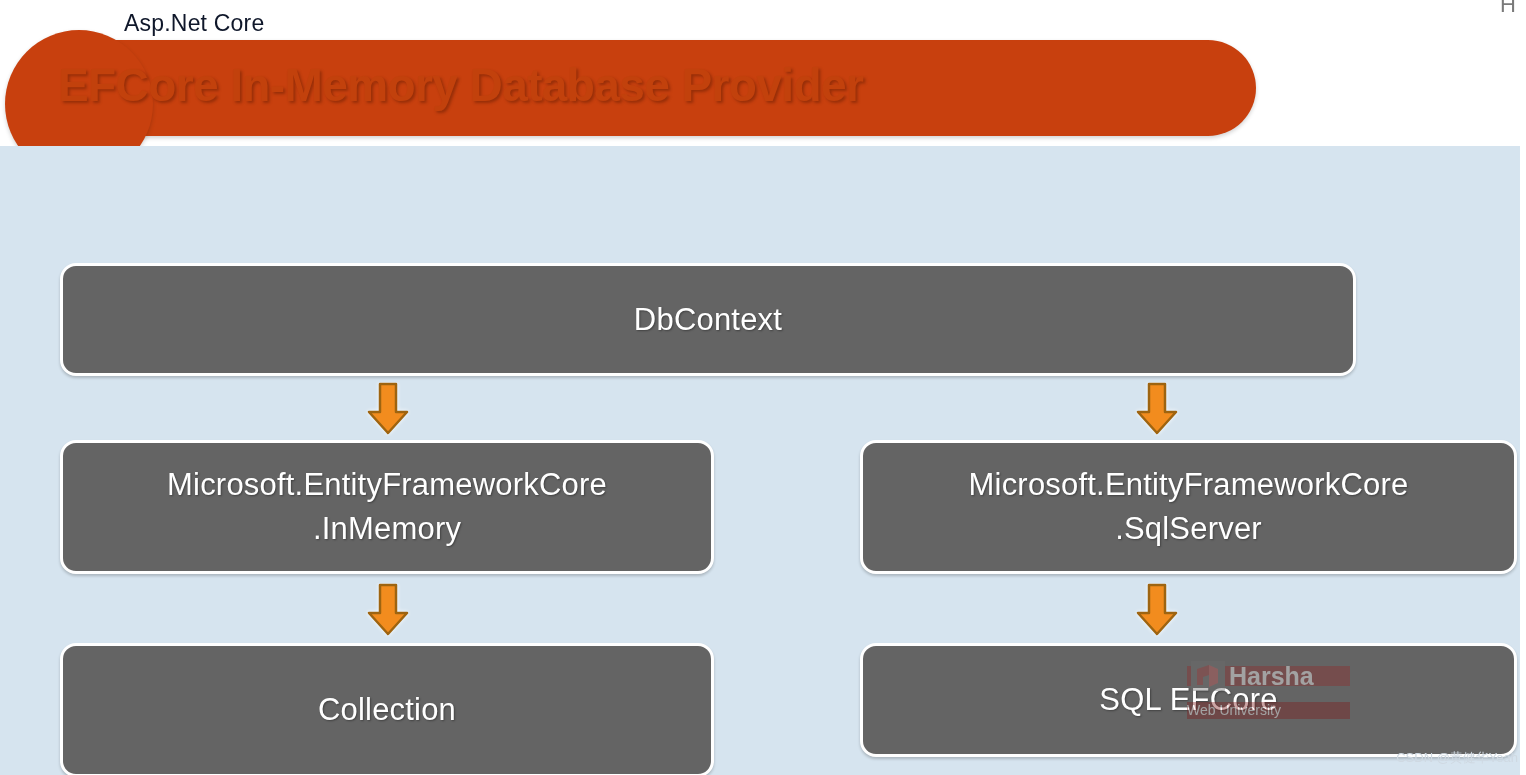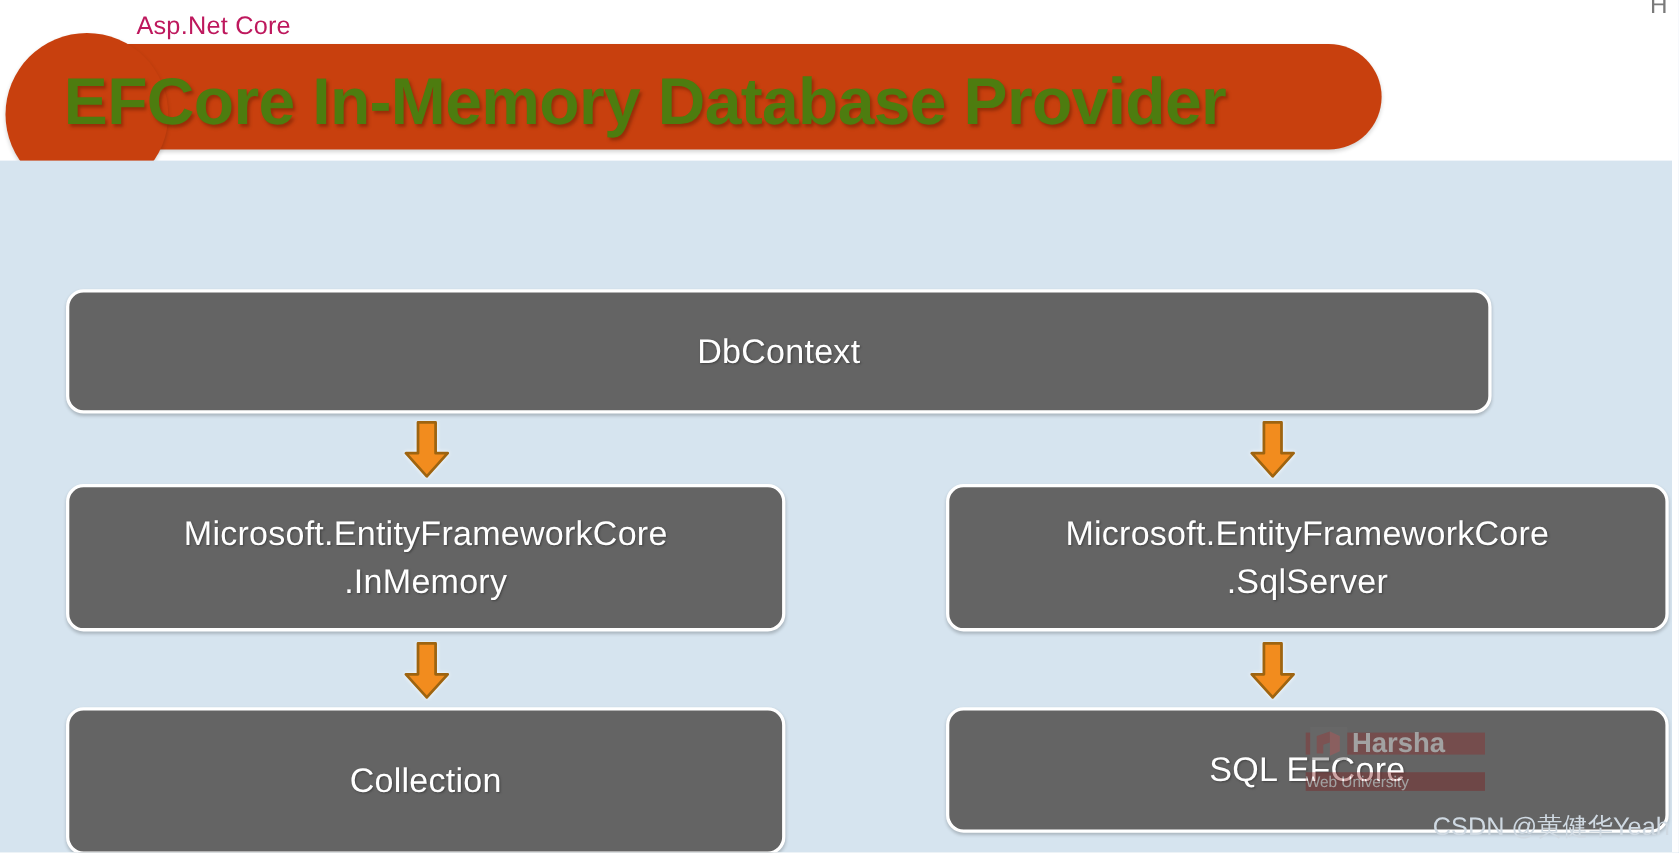--- a/index.html
+++ b/index.html
@@ -32,21 +32,21 @@
     width: 1526px;
     height: 146px;
     background: #ffffff;
   }
 
   .kicker {
     position: absolute;
     left: 124px;
     top: 10px;
     font-size: 23px;
-    color: #be185d;
+    color: #0f172a;
     font-family: "Liberation Sans", sans-serif;
     letter-spacing: 0.2px;
     white-space: nowrap;
   }
 
   .title-pill {
     position: absolute;
     left: 14px;
     top: 40px;
     width: 1242px;
@@ -65,23 +65,23 @@
     background: #c8400e;
     border-radius: 50%;
     box-shadow: 0 2px 4px rgba(0,0,0,0.18);
   }
 
   .title-text {
     position: absolute;
     left: 58px;
     top: 58px;
     width: 1190px;
-    font-size: 60px;
+    font-size: 46px;
     font-weight: bold;
-    color: #4d7c0f;
+    color: #c2410c;
     letter-spacing: -0.6px;
     white-space: nowrap;
     text-shadow: 2px 2px 3px rgba(90,25,0,0.45);
     font-family: "Liberation Sans", sans-serif;
   }
 
   .corner-mark {
     position: absolute;
     right: 6px;
     top: -8px;
@@ -186,21 +186,21 @@
     color: #ffffff;
     font-size: 14px;
     font-family: Liberation Sans, sans-serif;
     line-height: 17px;
   }
 
   .wm-csdn {
     position: absolute;
     right: 8px;
     bottom: 8px;
-    font-size: 23px;
+    font-size: 13px;
     color: #cfd9e2;
     font-family: "Liberation Sans", sans-serif;
     white-space: nowrap;
     pointer-events: none;
   }
 </style>
 </head>
 <body>
 
 <div id="slide">

